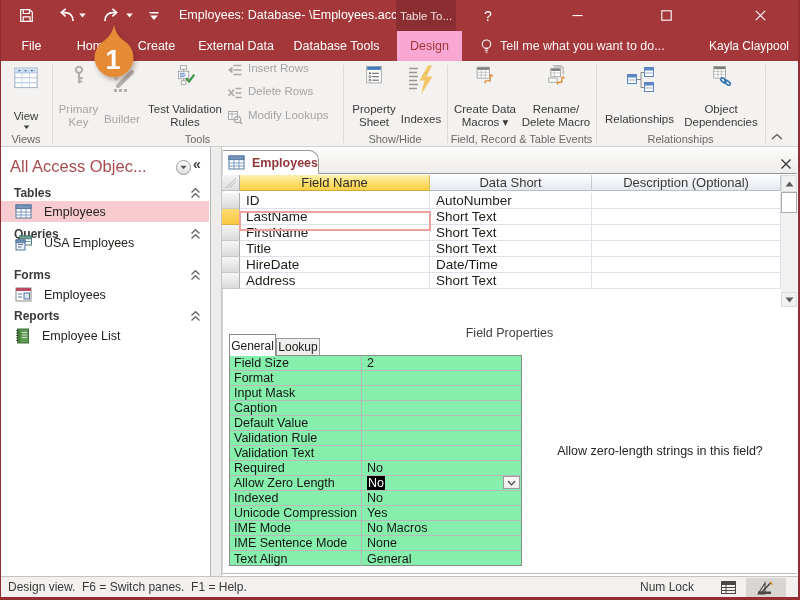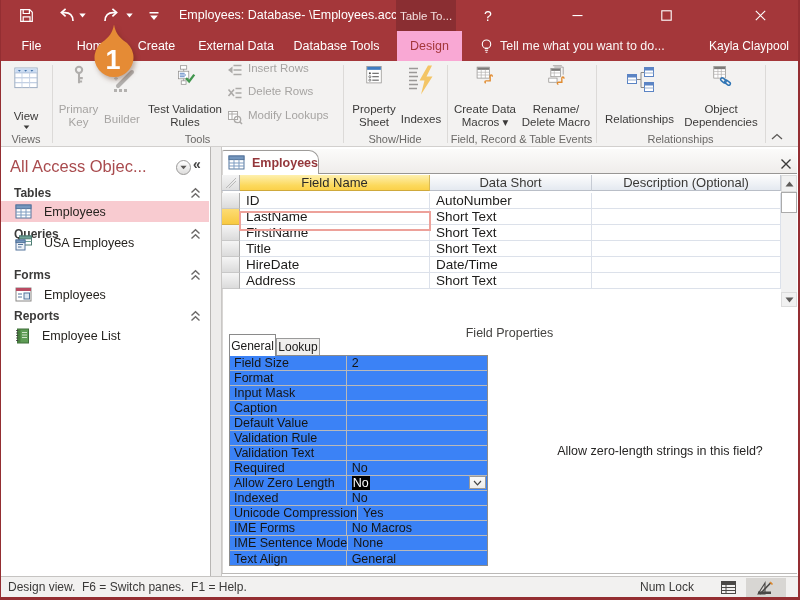--- a/index.html
+++ b/index.html
@@ -68,21 +68,21 @@
 
 #gscroll{position:absolute;left:781px;top:175px;width:16px;height:132px;background:#F1F1F1}
 .scbtn{position:absolute;left:0;width:16px;background:#F1F1F1;border:1px solid #DCDCDC;display:flex;align-items:center;justify-content:center}
 #gscroll-thumb{position:absolute;left:0;top:17px;width:16px;height:21px;background:#FFFFFF;border:1px solid #ABABAB}
 
 #fieldprops-label{position:absolute;left:222px;top:326px;width:575px;text-align:center;font-size:12.5px;color:#444341}
 
 .ptab{position:absolute;display:flex;align-items:center;justify-content:center;font-size:12px;color:#1B1A19}
 #ptab-general{left:229px;top:334px;width:47px;height:22px;background:#fff;border:1px solid #8A8A8A;border-bottom:none;z-index:2}
 #ptab-lookup{left:276px;top:338px;width:44px;height:17px;background:#F0EFEE;border:1px solid #9A9A9A;border-bottom:none}
-#ptable{position:absolute;left:229px;top:355px;width:259px;height:211px;border:1px solid #8B8B8B;background:#3b82f6}
+#ptable{position:absolute;left:229px;top:355px;width:293px;height:211px;border:1px solid #8B8B8B;background:#86efac}
 .prow{display:flex;height:15px;border-bottom:1px solid #B9B9B9}
 .prow:last-child{border-bottom:none}
 .plabel{width:132px;border-right:1px solid #B9B9B9;font-size:12.5px;color:#151515;padding-left:4px;display:flex;align-items:center;white-space:nowrap}
 .pvalue{position:relative;width:159px;font-size:12.5px;color:#151515;padding-left:5px;display:flex;align-items:center;white-space:nowrap}
 .psel{background:#000;color:#fff;padding:0 1px}
 .pcombo{position:absolute;right:1px;top:0px;width:17px;height:13px;background:linear-gradient(#FAFAFA,#EDECEB);border:1px solid #999;display:flex;align-items:center;justify-content:center}
 #prop-help{position:absolute;left:530px;top:444px;width:260px;text-align:center;font-size:12.5px;color:#262524}
 
 #workarea-bottomline{position:absolute;left:222px;top:573px;width:575px;height:1px;background:#BBB9B7}
 #statusbar{position:absolute;left:0;top:576px;width:800px;height:21px;background:#F2F1F0;border-top:1px solid #C6C4C2}
@@ -542,21 +542,21 @@
     </div>
     <div class="prow">
       <div class="plabel">Indexed</div>
       <div class="pvalue">No</div>
     </div>
     <div class="prow">
       <div class="plabel">Unicode Compression</div>
       <div class="pvalue">Yes</div>
     </div>
     <div class="prow">
-      <div class="plabel">IME Forms</div>
+      <div class="plabel">IME Mode</div>
       <div class="pvalue">No Macros</div>
     </div>
     <div class="prow">
       <div class="plabel">IME Sentence Mode</div>
       <div class="pvalue">None</div>
     </div>
     <div class="prow">
       <div class="plabel">Text Align</div>
       <div class="pvalue">General</div>
     </div>

